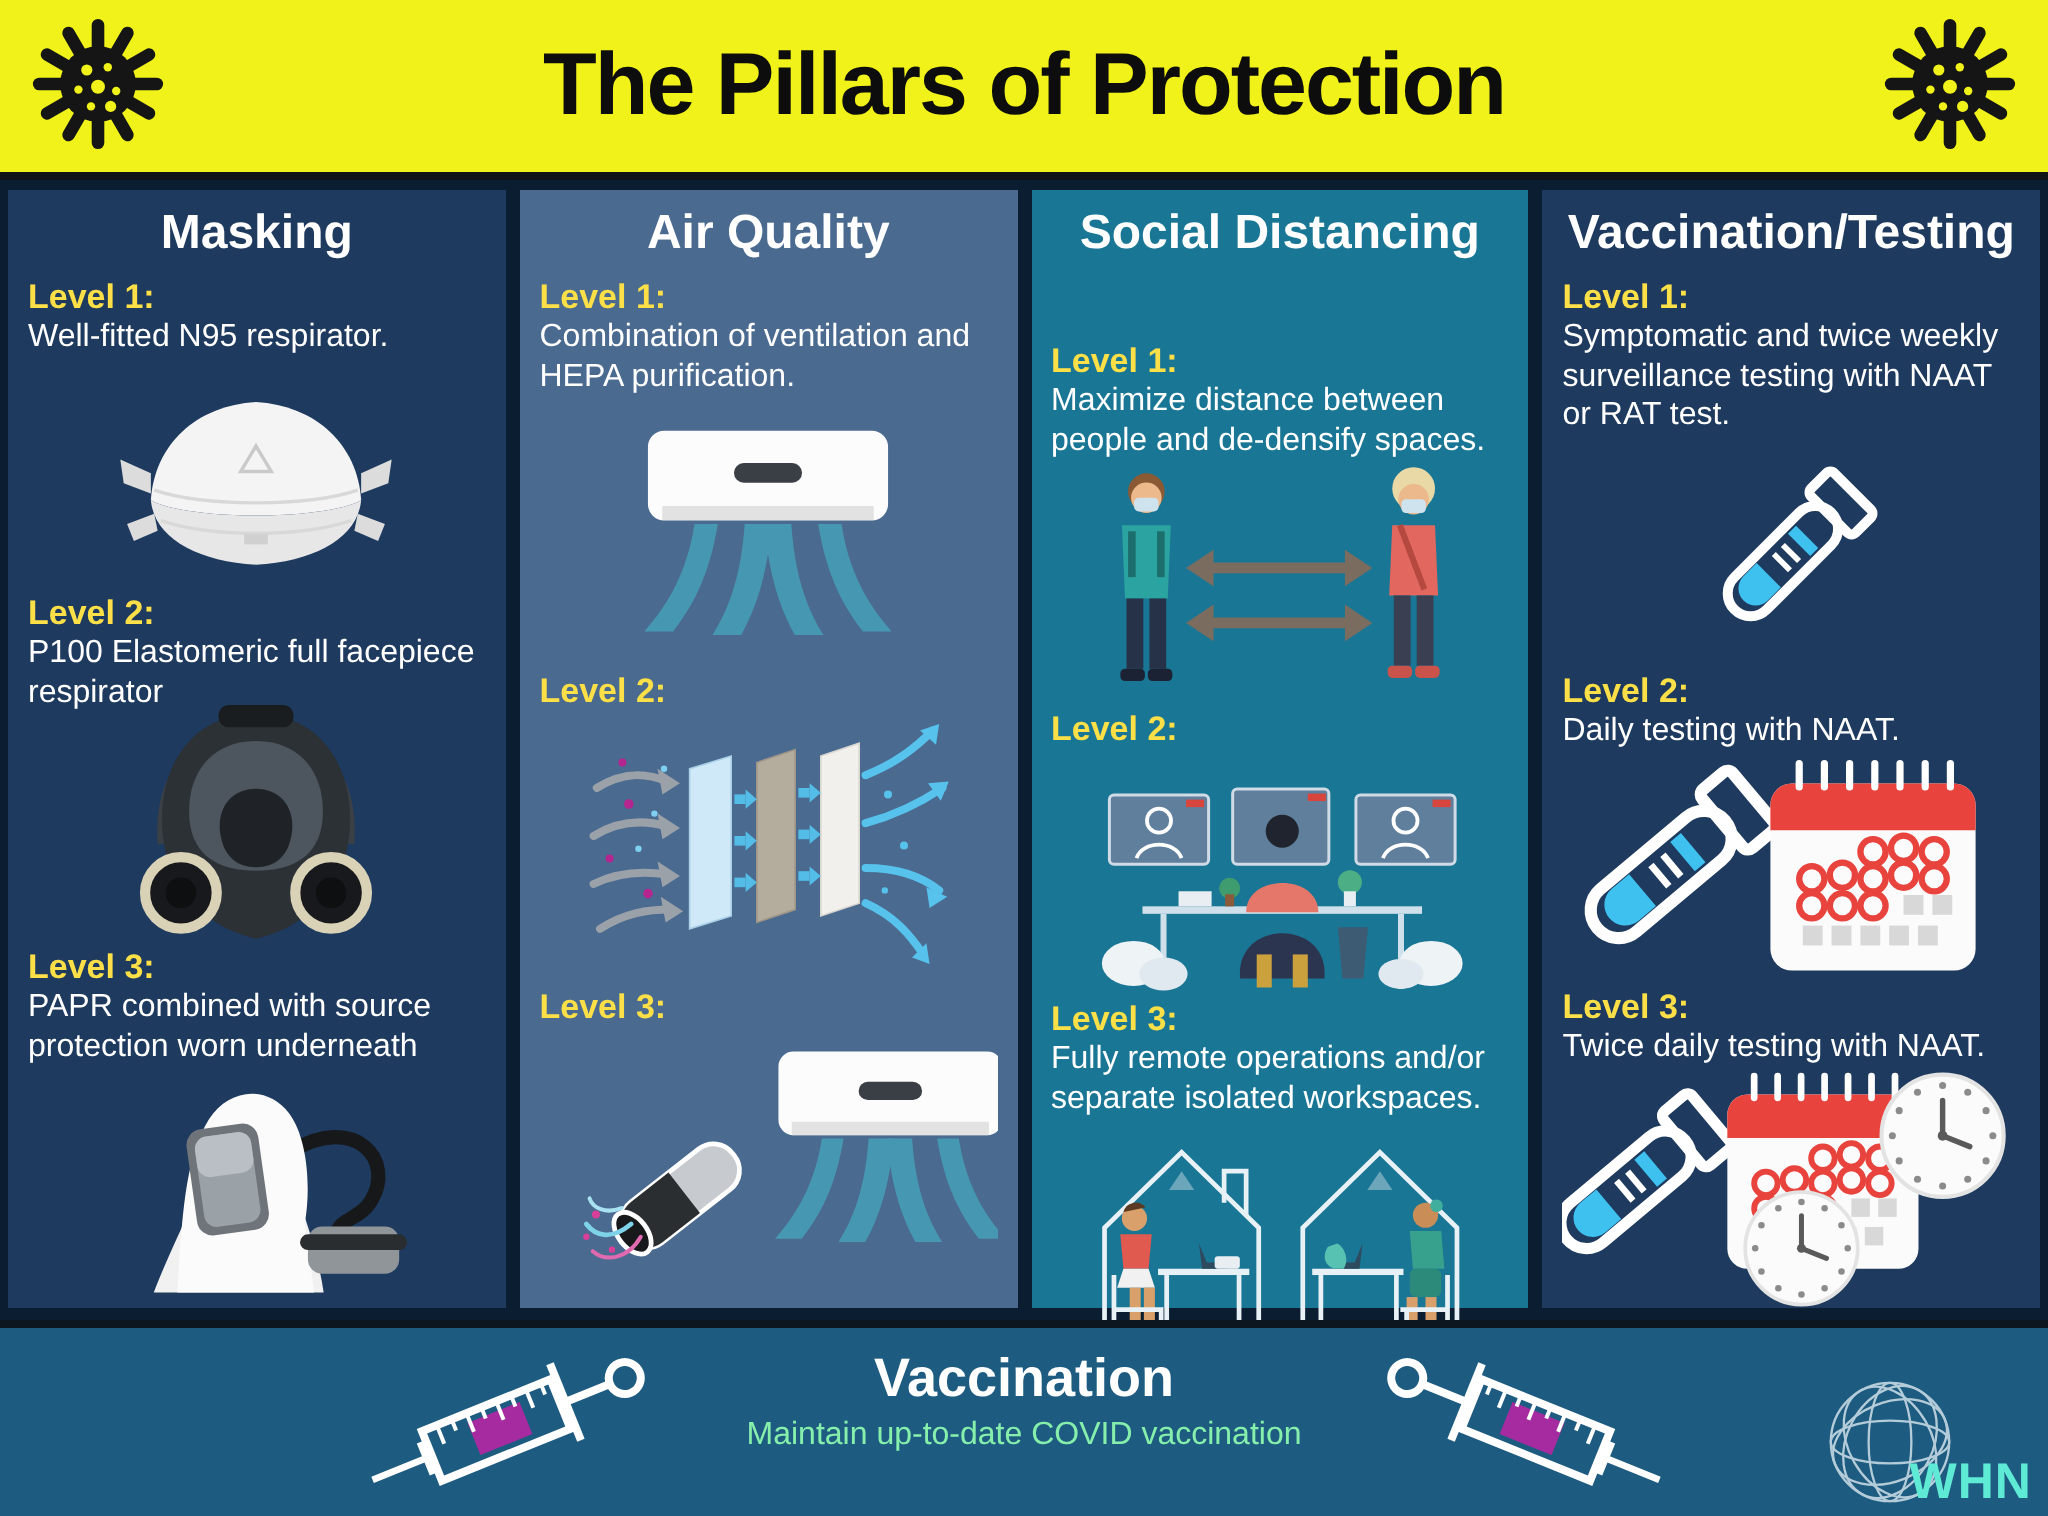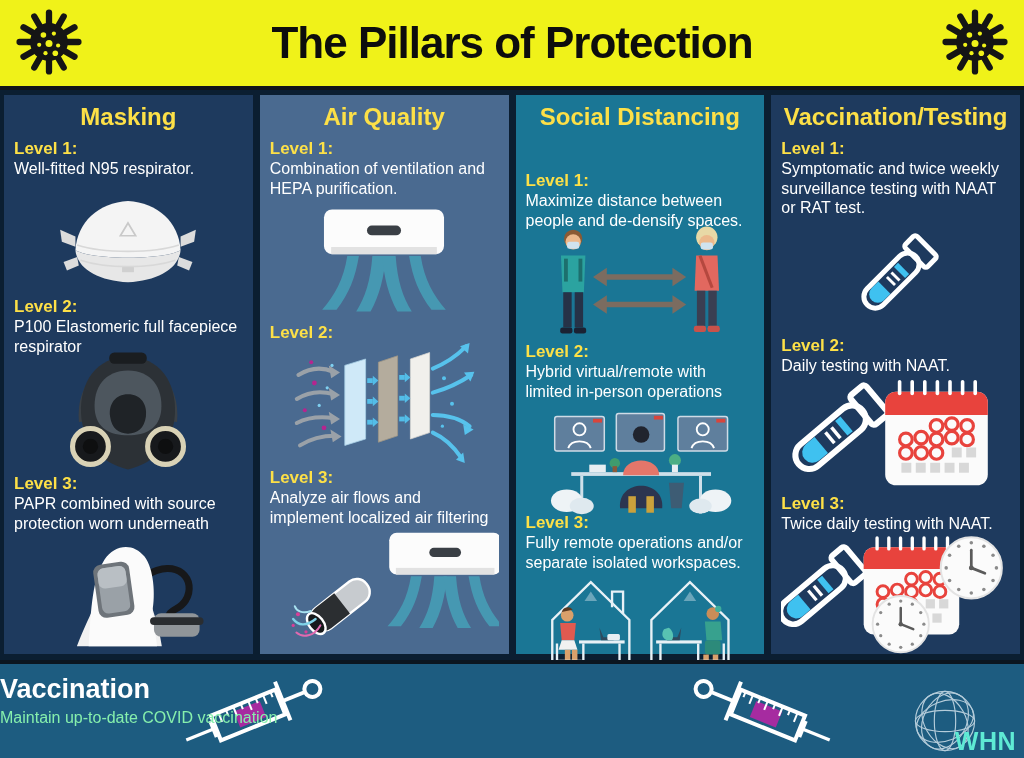--- a/index.html
+++ b/index.html
@@ -12,30 +12,30 @@
   .hdr .virus{position:absolute;top:7px;width:70px;height:70px;}
   .hdr .virus.left{left:14px;}
   .hdr .virus.right{right:14px;}
 
   
   .cols{flex:1 1 auto;display:flex;gap:7px;padding:5px 4px 6px 4px;background:#0b1e31;min-height:0;}
   .pillar{flex:1 1 0;display:flex;flex-direction:column;padding:6px 10px 6px 10px;color:#eef3f8;min-width:0;}
   .p0,.p3{background:#1e3a5e;}
   .p1{background:#4a6a90;}
   .p2{background:#1a7695;gap:32px;}
-  .pillar-title{margin:2px 0 4px 0;text-align:center;font-size:24px;font-weight:700;color:#fde047;white-space:nowrap;}
+  .pillar-title{margin:2px 0 4px 0;text-align:center;font-size:24px;font-weight:700;color:#ffffff;white-space:nowrap;}
   .level{margin:4px 0 2px 0;}
   .lvl-label{display:block;font-weight:700;font-size:17px;color:#fde047;}
   .lvl-text{display:block;font-size:16px;line-height:1.22;color:#ffffff;}
   .art{flex:1 1 0;display:flex;align-items:center;justify-content:center;min-height:0;}
   .art svg{display:block;}
 
   
   .ftr{height:94px;flex:0 0 auto;background:#1d5c80;position:relative;border-top:4px solid #0b1620;color:#fff;}
-  .ftr-center{position:absolute;left:0;right:0;top:10px;text-align:left;}
+  .ftr-center{position:absolute;left:0;right:0;top:10px;text-align:center;}
   .ftr-title{font-size:27px;font-weight:700;margin:0;}
   .ftr-sub{font-size:16px;margin-top:4px;color:#86efac;}
   .syringe{position:absolute;top:2px;width:160px;height:90px;}
   .syringe.left{left:178px;}
   .syringe.right{left:678px;}
   .whn{position:absolute;right:8px;bottom:0;width:108px;height:74px;}
   .whn-globe{position:absolute;left:0;top:0;width:74px;height:74px;}
   .whn-text{position:absolute;right:0;bottom:2px;font-size:25px;font-weight:800;color:#5eead4;letter-spacing:0.5px;}
 
   .hidden-defs{position:absolute;width:0;height:0;overflow:hidden;}
@@ -309,21 +309,20 @@
             <polygon points="227,108 214,102 216,115"></polygon>
               <polygon points="216,150 214,137 205,146"></polygon>
             <circle cx="190" cy="44" r="2.5"></circle>
               <circle cx="200" cy="76" r="2.5"></circle>
               <circle cx="188" cy="104" r="2"></circle>
           </g>
         </svg>
       </div>
       <div class="level">
         <span class="lvl-label">Level 3:</span>
-        <span class="lvl-text">Analyze air flows and implement localized air filtering</span>
       </div>
       <div class="art">
         <svg width="230" height="116" viewBox="0 0 240 145">
           <g transform="translate(88,-4) scale(0.9)">
               <use href="#sym-ac"></use>
             </g>
           <g transform="rotate(-38 62 92)">
             <rect x="22" y="78" width="84" height="32" rx="15" fill="#c7cbcf" stroke="#ffffff" stroke-width="3"></rect>
             <path d="M22,93 a15,15 0 0 1 15,-15 h30 v32 h-30 a15,15 0 0 1 -15,-15 Z" fill="#2b2e31"></path>
             <ellipse cx="26" cy="94" rx="9" ry="15" fill="#17191b" stroke="#ffffff" stroke-width="3"></ellipse>
@@ -380,21 +379,20 @@
             <line x1="196" y1="44" x2="212" y2="86" stroke="#b5483f" stroke-width="4"></line>
             <rect x="192" y="90" width="11" height="46" fill="#3a3f52"></rect>
               <rect x="207" y="90" width="11" height="46" fill="#3a3f52"></rect>
             <rect x="188" y="136" width="16" height="8" rx="3" fill="#c9524a"></rect>
               <rect x="206" y="136" width="16" height="8" rx="3" fill="#c9524a"></rect>
           </g>
         </svg>
       </div>
       <div class="level">
         <span class="lvl-label">Level 2:</span>
-        <span class="lvl-text">Hybrid virtual/remote with limited in-person operations</span>
       </div>
       <div class="art">
         <svg width="232" height="124" viewBox="0 0 240 165">
           <g>
             <rect x="6" y="30" width="66" height="46" rx="3" fill="#5f7f9d" stroke="#cfdbe6" stroke-width="2"></rect>
             <rect x="88" y="26" width="64" height="50" rx="3" fill="#5f7f9d" stroke="#cfdbe6" stroke-width="2"></rect>
             <rect x="170" y="30" width="66" height="46" rx="3" fill="#5f7f9d" stroke="#cfdbe6" stroke-width="2"></rect>
             <g fill="none" stroke="#ffffff" stroke-width="2.5">
               <circle cx="39" cy="47" r="8"></circle>
                 <path d="M24,72 C28,60 50,60 54,72"></path>

